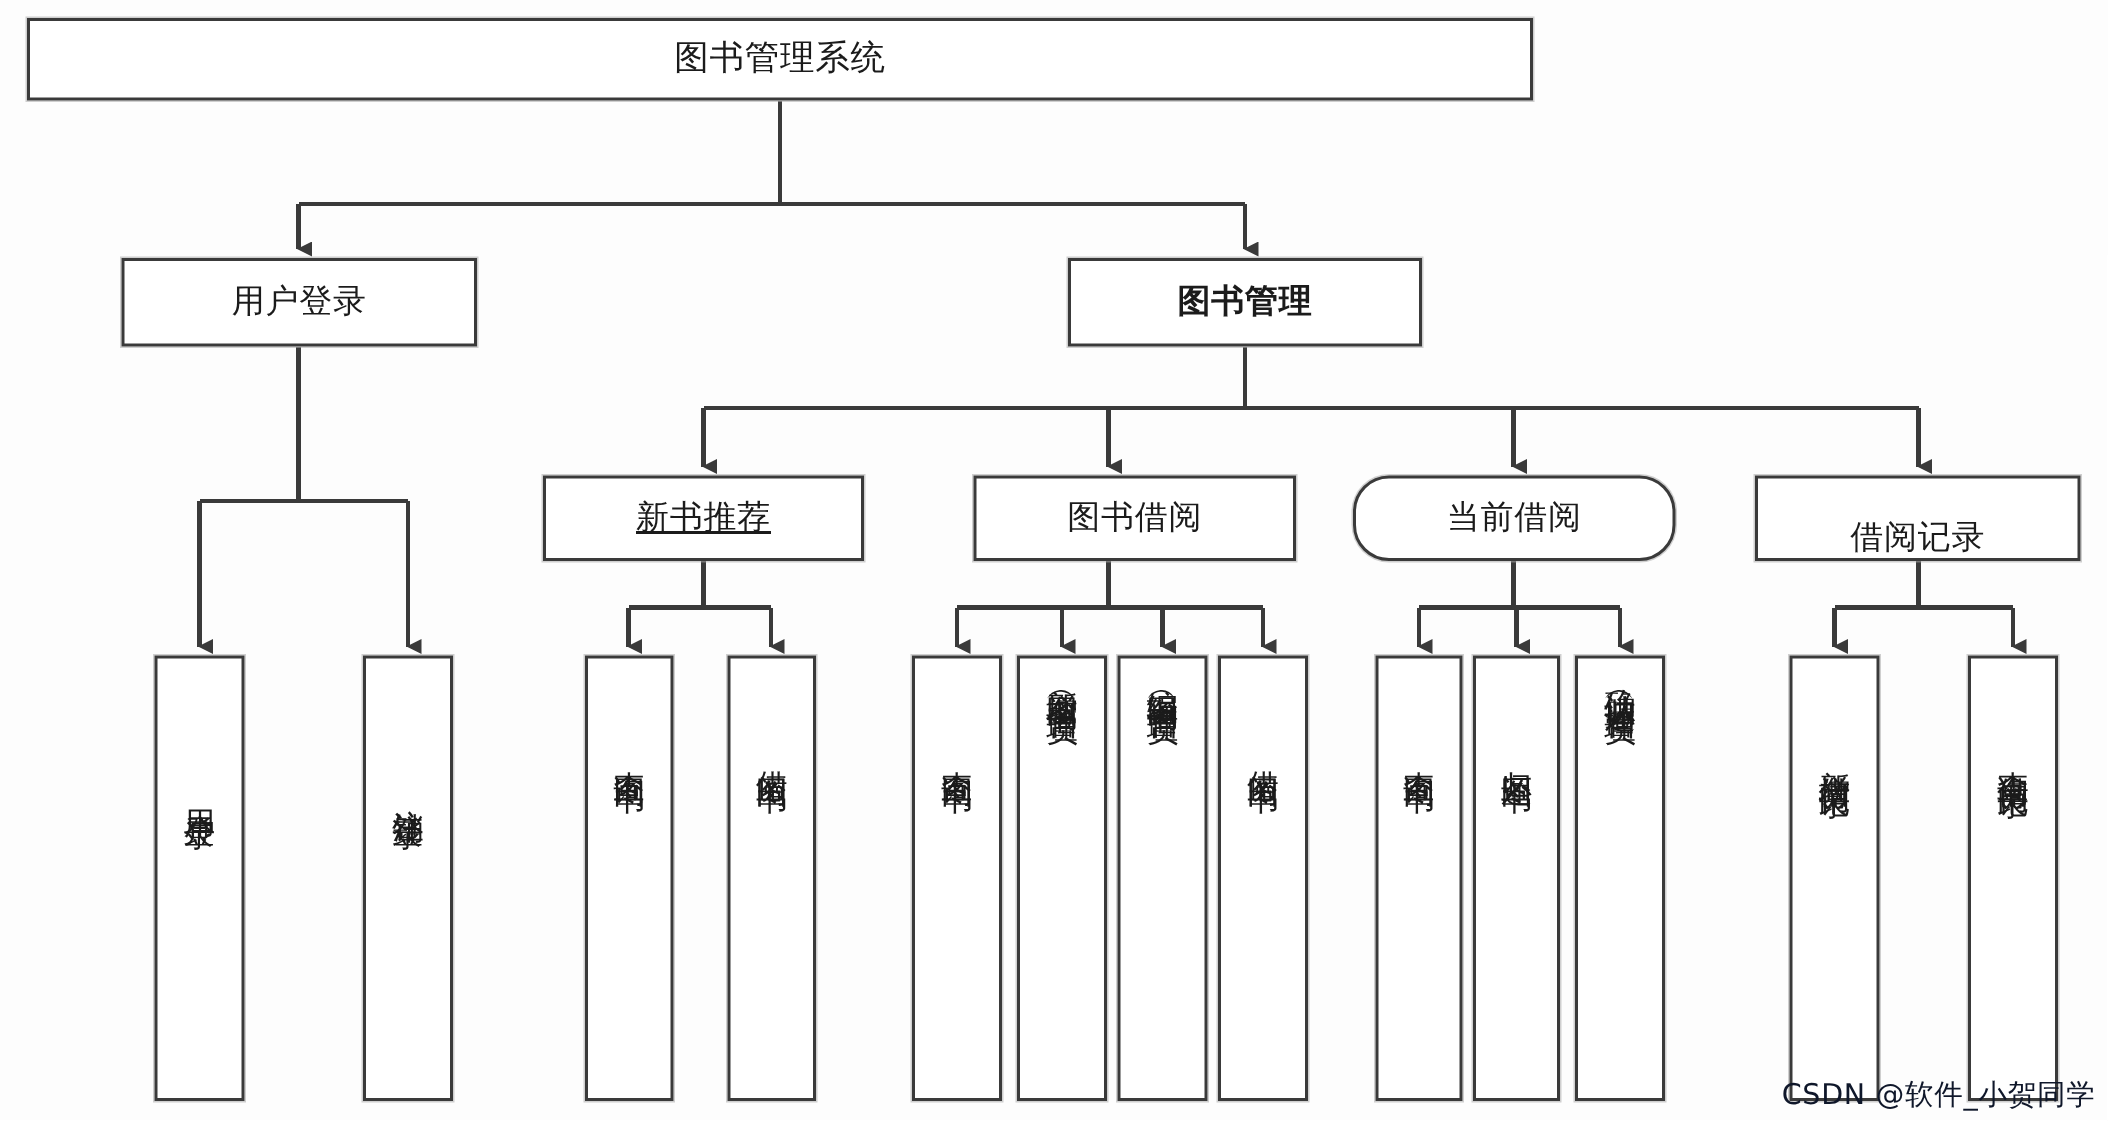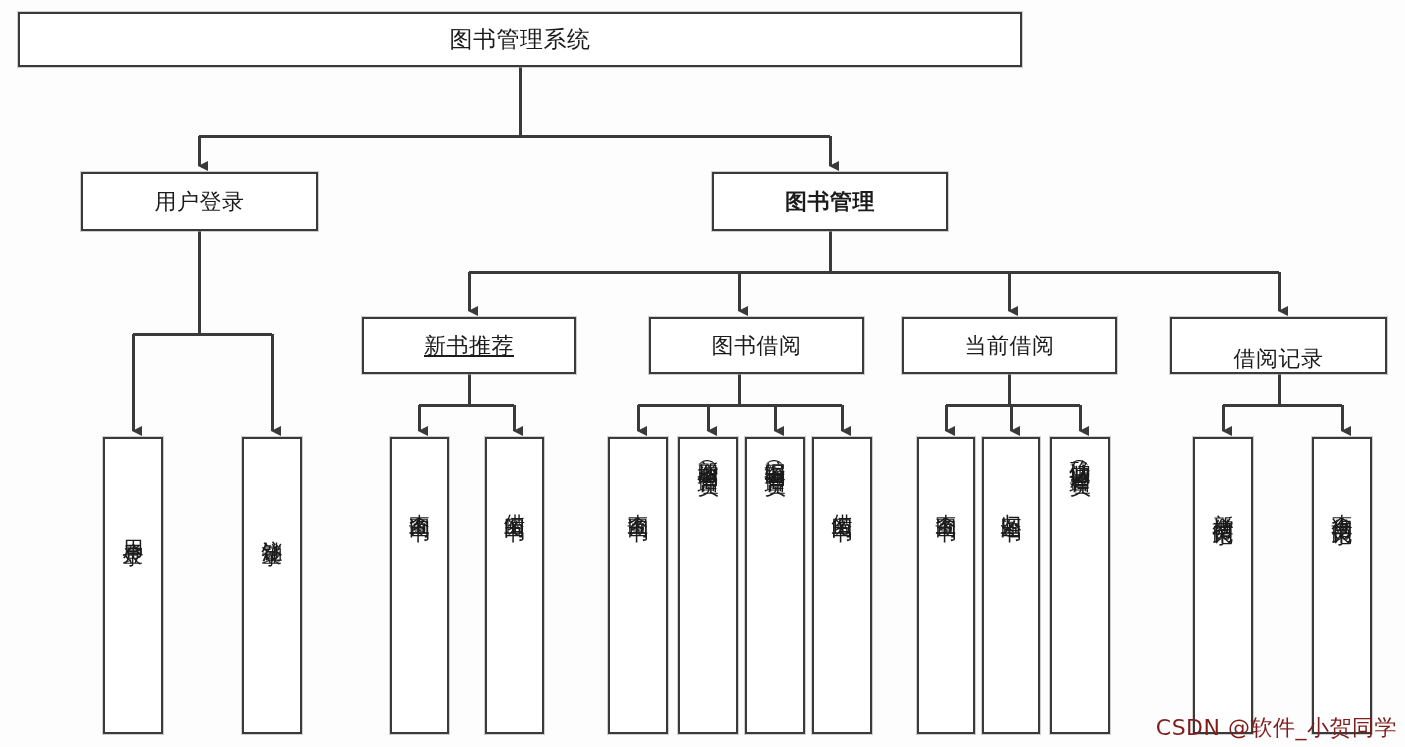--- a/index.html
+++ b/index.html
@@ -66,22 +66,22 @@
   .node.vertical.mid-text {
     padding-top: 58px;
   }
   .node.vertical.low-text {
     padding-top: 84px;
   }
   #watermark {
     position: absolute;
     right: 8px;
     bottom: 4px;
-    font-size: 22px;
-    color: #7f1d1d;
+    font-size: 19px;
+    color: #0f172a;
     letter-spacing: 0.5px;
     z-index: 6;
     white-space: nowrap;
   }
 </style>
 </head>
 <body>
 
 <div id="canvas">
 
@@ -145,21 +145,21 @@
   <div class="node horizontal" style="left:712px; top:172px; width:236px; height:59px;font-weight:bold;">
     <span class="label">图书管理</span>
   </div>
 
   <div class="node horizontal" style="left:362px; top:317px; width:214px; height:57px;text-decoration:underline;">
     <span class="label">新书推荐</span>
   </div>
   <div class="node horizontal" style="left:632px; top:317px; width:215px; height:57px;margin-left:17px;">
     <span class="label">图书借阅</span>
   </div>
-  <div class="node horizontal" style="left:902px; top:317px; width:215px; height:57px;">
+  <div class="node horizontal" style="left:902px; top:317px; width:215px; height:57px;border-radius:24px;">
     <span class="label">当前借阅</span>
   </div>
   <div class="node horizontal" style="left:1170px; top:317px; width:217px; height:57px;align-items:flex-end;">
     <span class="label">借阅记录</span>
   </div>
 
   <div class="node vertical low-text" style="left:103px; top:437px; width:60px; height:297px;">
     <span class="label">用户登录</span>
   </div>
   <div class="node vertical low-text" style="left:242px; top:437px; width:60px; height:297px;">

